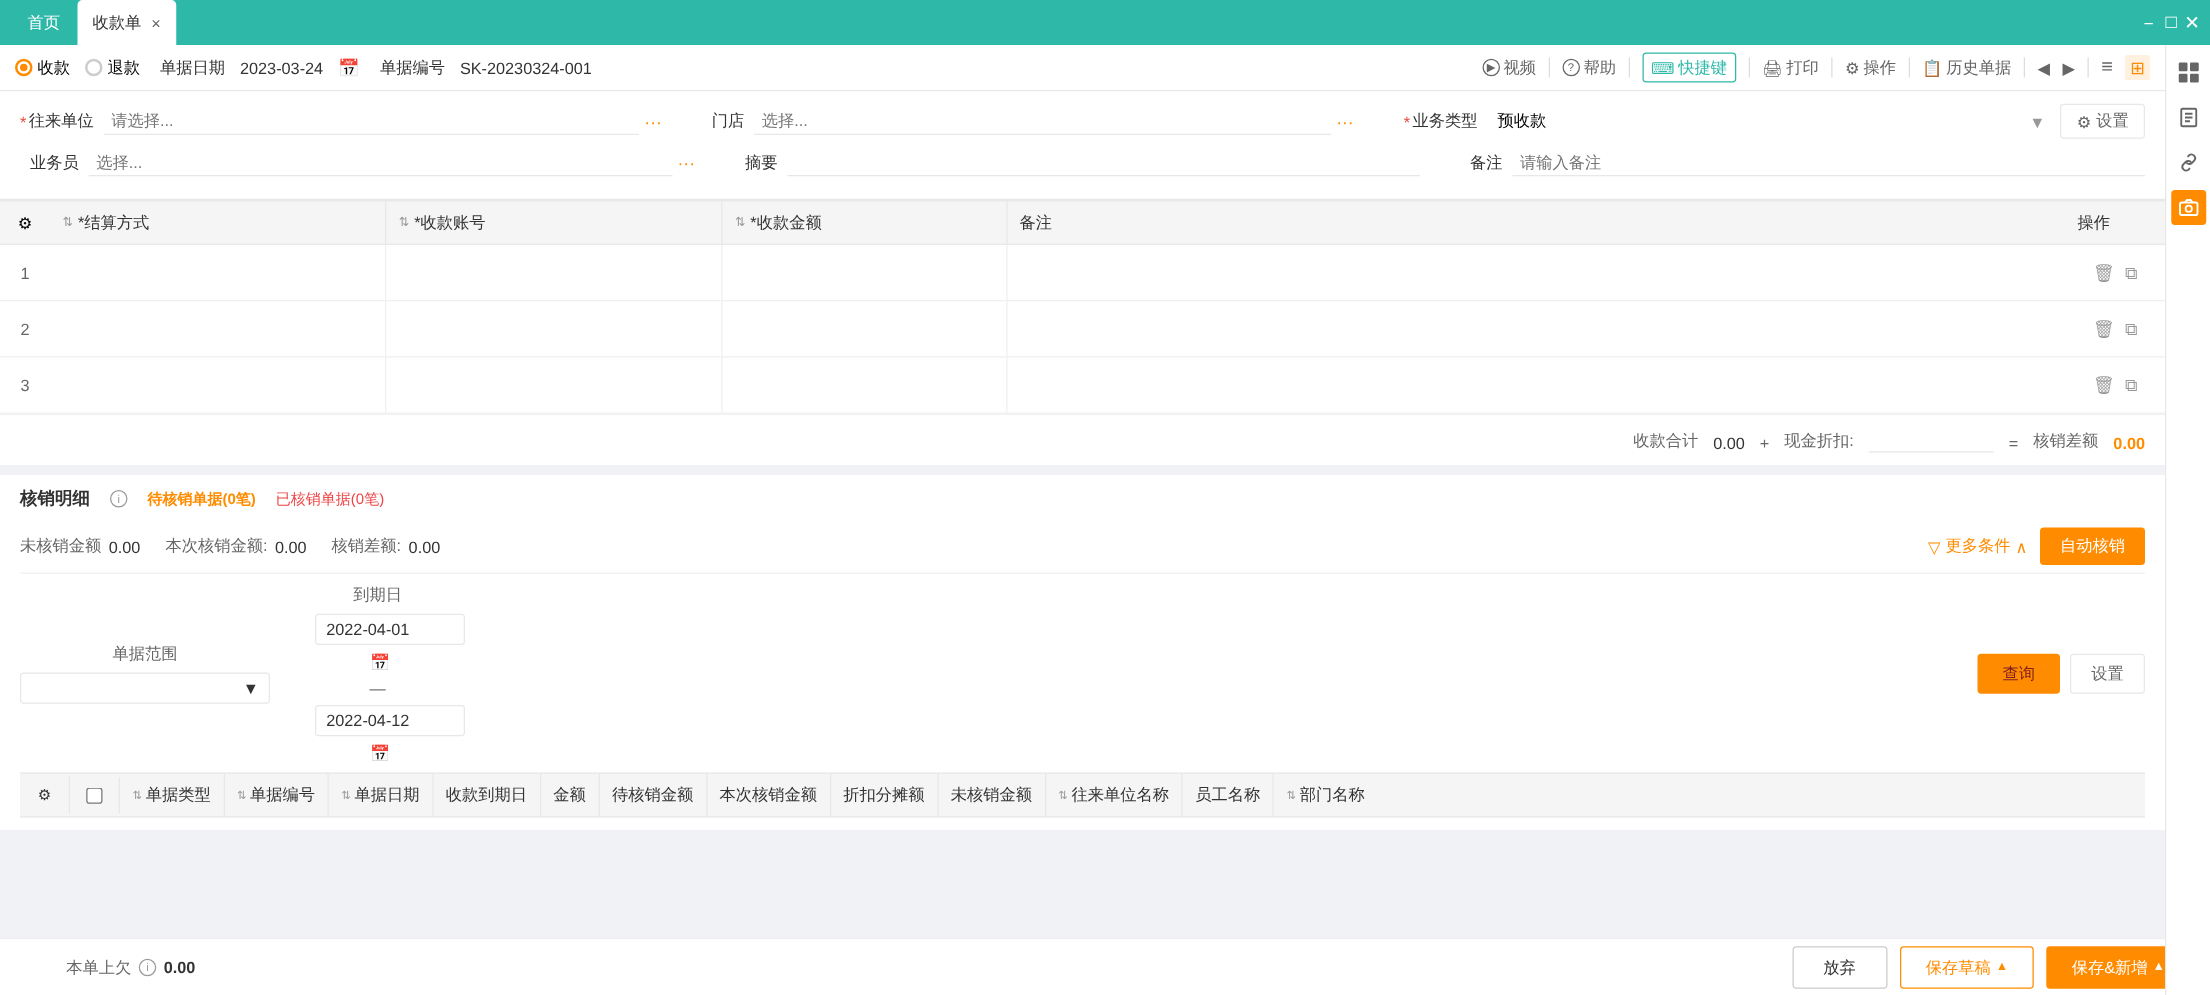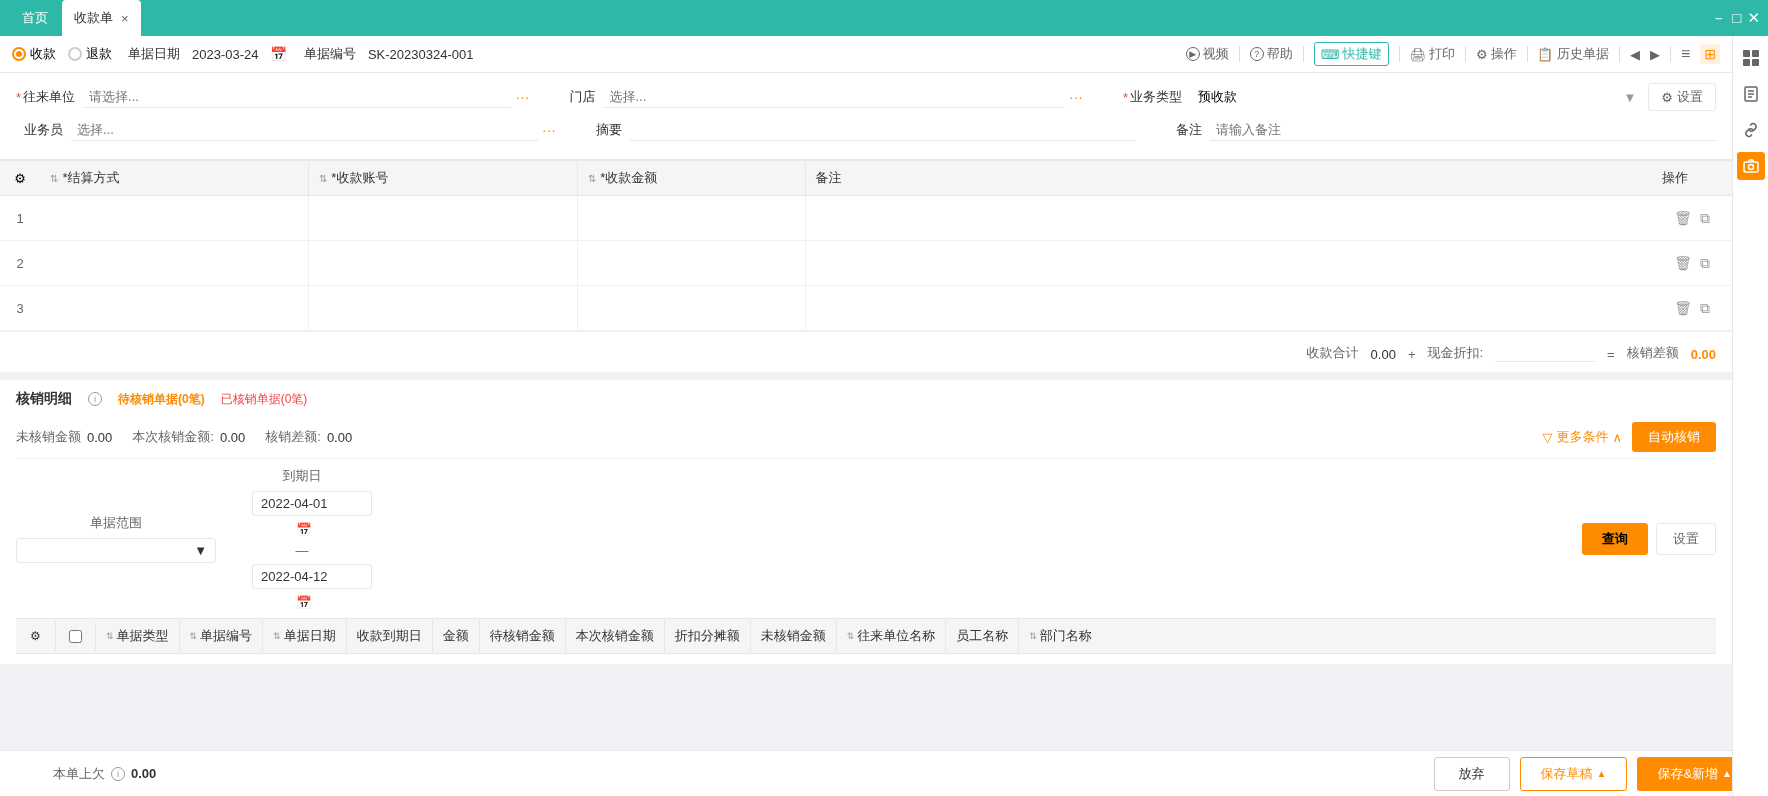--- a/index.html
+++ b/index.html
@@ -101,21 +101,21 @@
     .filter-field { display: flex; align-items: center; gap: 6px; flex-direction: column; }
     .filter-label { color: #666; white-space: nowrap; }
     .filter-select {
       border: 1px solid #e8e8e8; border-radius: 3px; padding: 4px 8px; min-width: 200px; color: #333; display: flex; align-items: center; justify-content: space-between; cursor: pointer;
     }
     .date-input {
       border: 1px solid #e8e8e8; border-radius: 3px; padding: 4px 8px; width: 120px; outline: none; color: #333; margin-left: 20px;
     }
     .date-icon { color: #999; cursor: pointer; margin-left: 4px; }
     .query-btn {
-      background: #ff8c00; color: #000000; border: none; padding: 6px 20px; border-radius: 3px; cursor: pointer; font-size: 13px; font-weight: bold;
+      background: #ff8c00; color: #7f1d1d; border: none; padding: 6px 20px; border-radius: 3px; cursor: pointer; font-size: 13px;
     }
     .setting-btn {
       border: 1px solid #e8e8e8; background: white; padding: 6px 16px; border-radius: 3px; cursor: pointer; color: #666; font-size: 13px;
     }
 
     
     .bottom-table-header {
       display: flex; background: #f5f5f5; border-top: 1px solid #e8e8e8; border-bottom: 1px solid #e8e8e8; align-items: center;
     }
     .bth { padding: 8px 10px; color: #333; border-right: 1px solid #e8e8e8; display: flex; align-items: center; gap: 3px; white-space: nowrap; font-size: 12px; }

